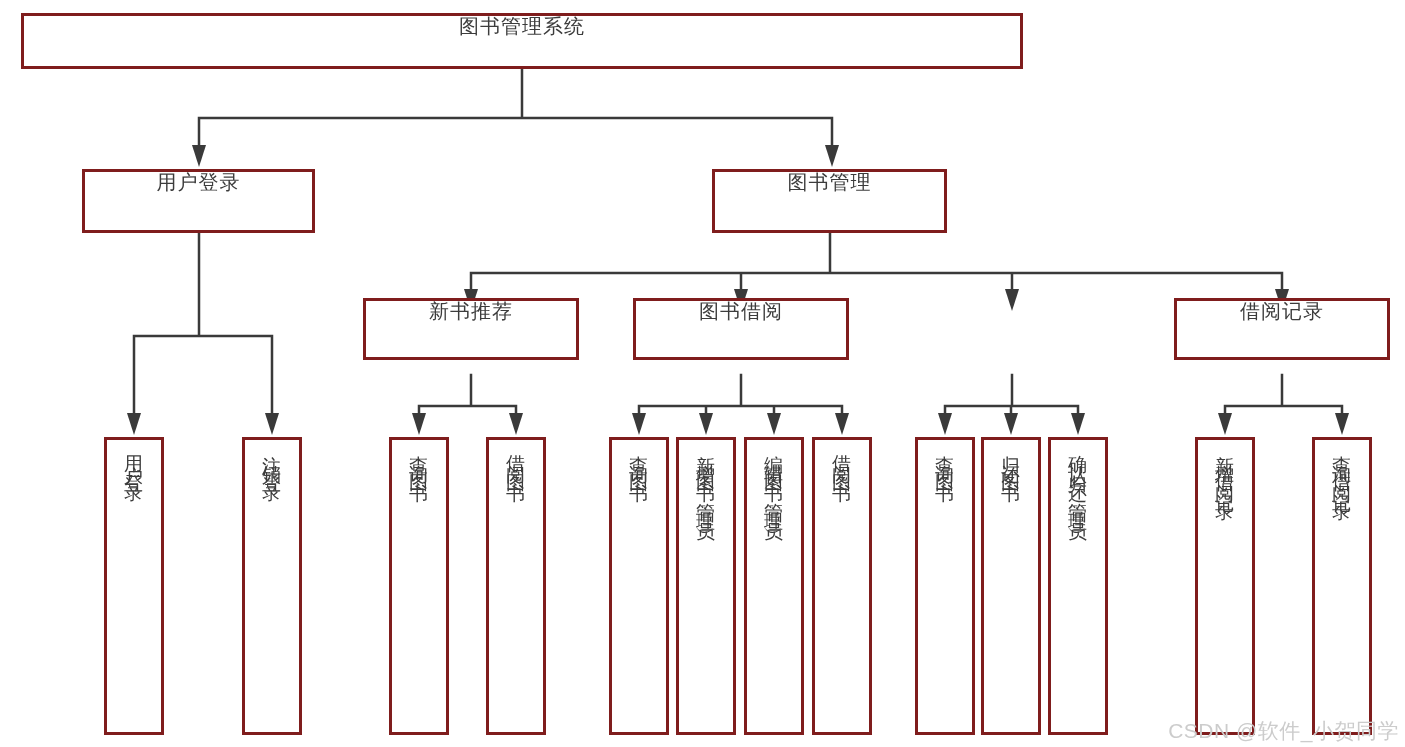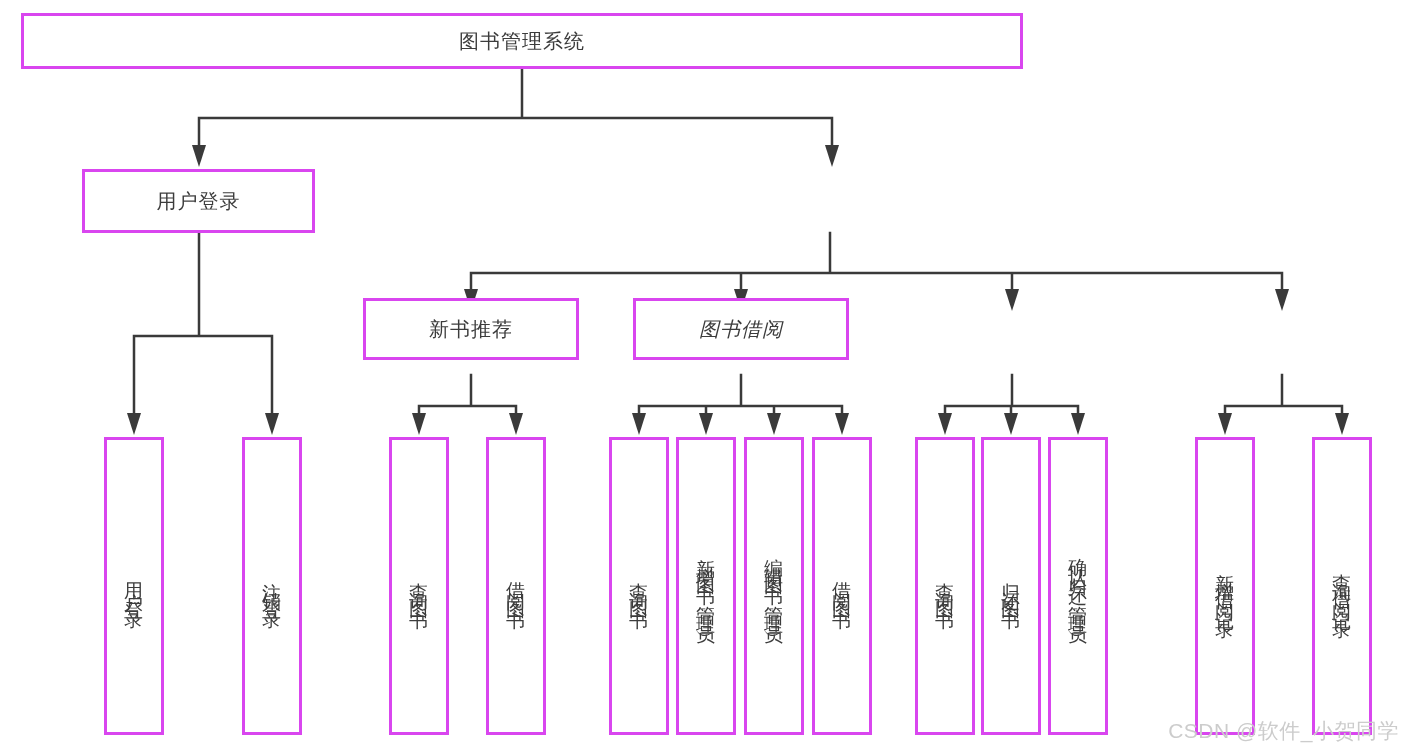--- a/index.html
+++ b/index.html
@@ -7,32 +7,32 @@
     position:relative;
     width:1405px;height:747px;
     background:#ffffff;
     font-family:"Liberation Sans", sans-serif;
     overflow:hidden;
   }
   #connectors{position:absolute;left:0;top:0;z-index:1;}
   .node{
     position:absolute;
     box-sizing:border-box;
-    border:3px solid #d946ef;
+    border:3px solid #7f1d1d;
     background:#ffffff;
-    display:flex;align-items:center;justify-content:center;
+    display:flex;align-items:flex-start;justify-content:center;
     color:#3c3c3c;
     z-index:2;
   }
   .hlabel{font-size:20px;letter-spacing:1px;line-height:1;}
   .root{left:21px;top:13px;width:1002px;height:56px;}
   .l2a{left:82px;top:169px;width:233px;height:64px;}
   .l2b{left:712px;top:169px;width:235px;height:64px;}
   .l3{top:298px;width:216px;height:62px;}
-  .l3a{left:363px;} .l3b{left:633px;font-style:italic;} .l3c{left:904px;} .l3d{left:1174px;}
+  .l3a{left:363px;} .l3b{left:633px;} .l3c{left:904px;} .l3d{left:1174px;}
   .leaf{top:437px;width:60px;height:298px;border-width:3px;}
   .leaf .vlabel{
     writing-mode:vertical-rl;
     text-orientation:mixed;
     font-size:19px;
     letter-spacing:0.5em;
     line-height:1;
     white-space:nowrap;
   }
   .a1{left:104px;} .a2{left:242px;}
@@ -87,26 +87,32 @@
     </g>
   </svg>
 
   <div class="node root">
     <span class="hlabel">图书管理系统</span>
   </div>
 
   <div class="node l2a">
     <span class="hlabel">用户登录</span>
   </div>
+  <div class="node l2b">
+    <span class="hlabel">图书管理</span>
+  </div>
 
   <div class="node l3 l3a">
     <span class="hlabel">新书推荐</span>
   </div>
   <div class="node l3 l3b">
     <span class="hlabel">图书借阅</span>
+  </div>
+  <div class="node l3 l3d">
+    <span class="hlabel">借阅记录</span>
   </div>
 
   <div class="node leaf a1">
     <span class="vlabel">用户登录</span>
   </div>
   <div class="node leaf a2">
     <span class="vlabel">注销登录</span>
   </div>
 
   <div class="node leaf b1">

